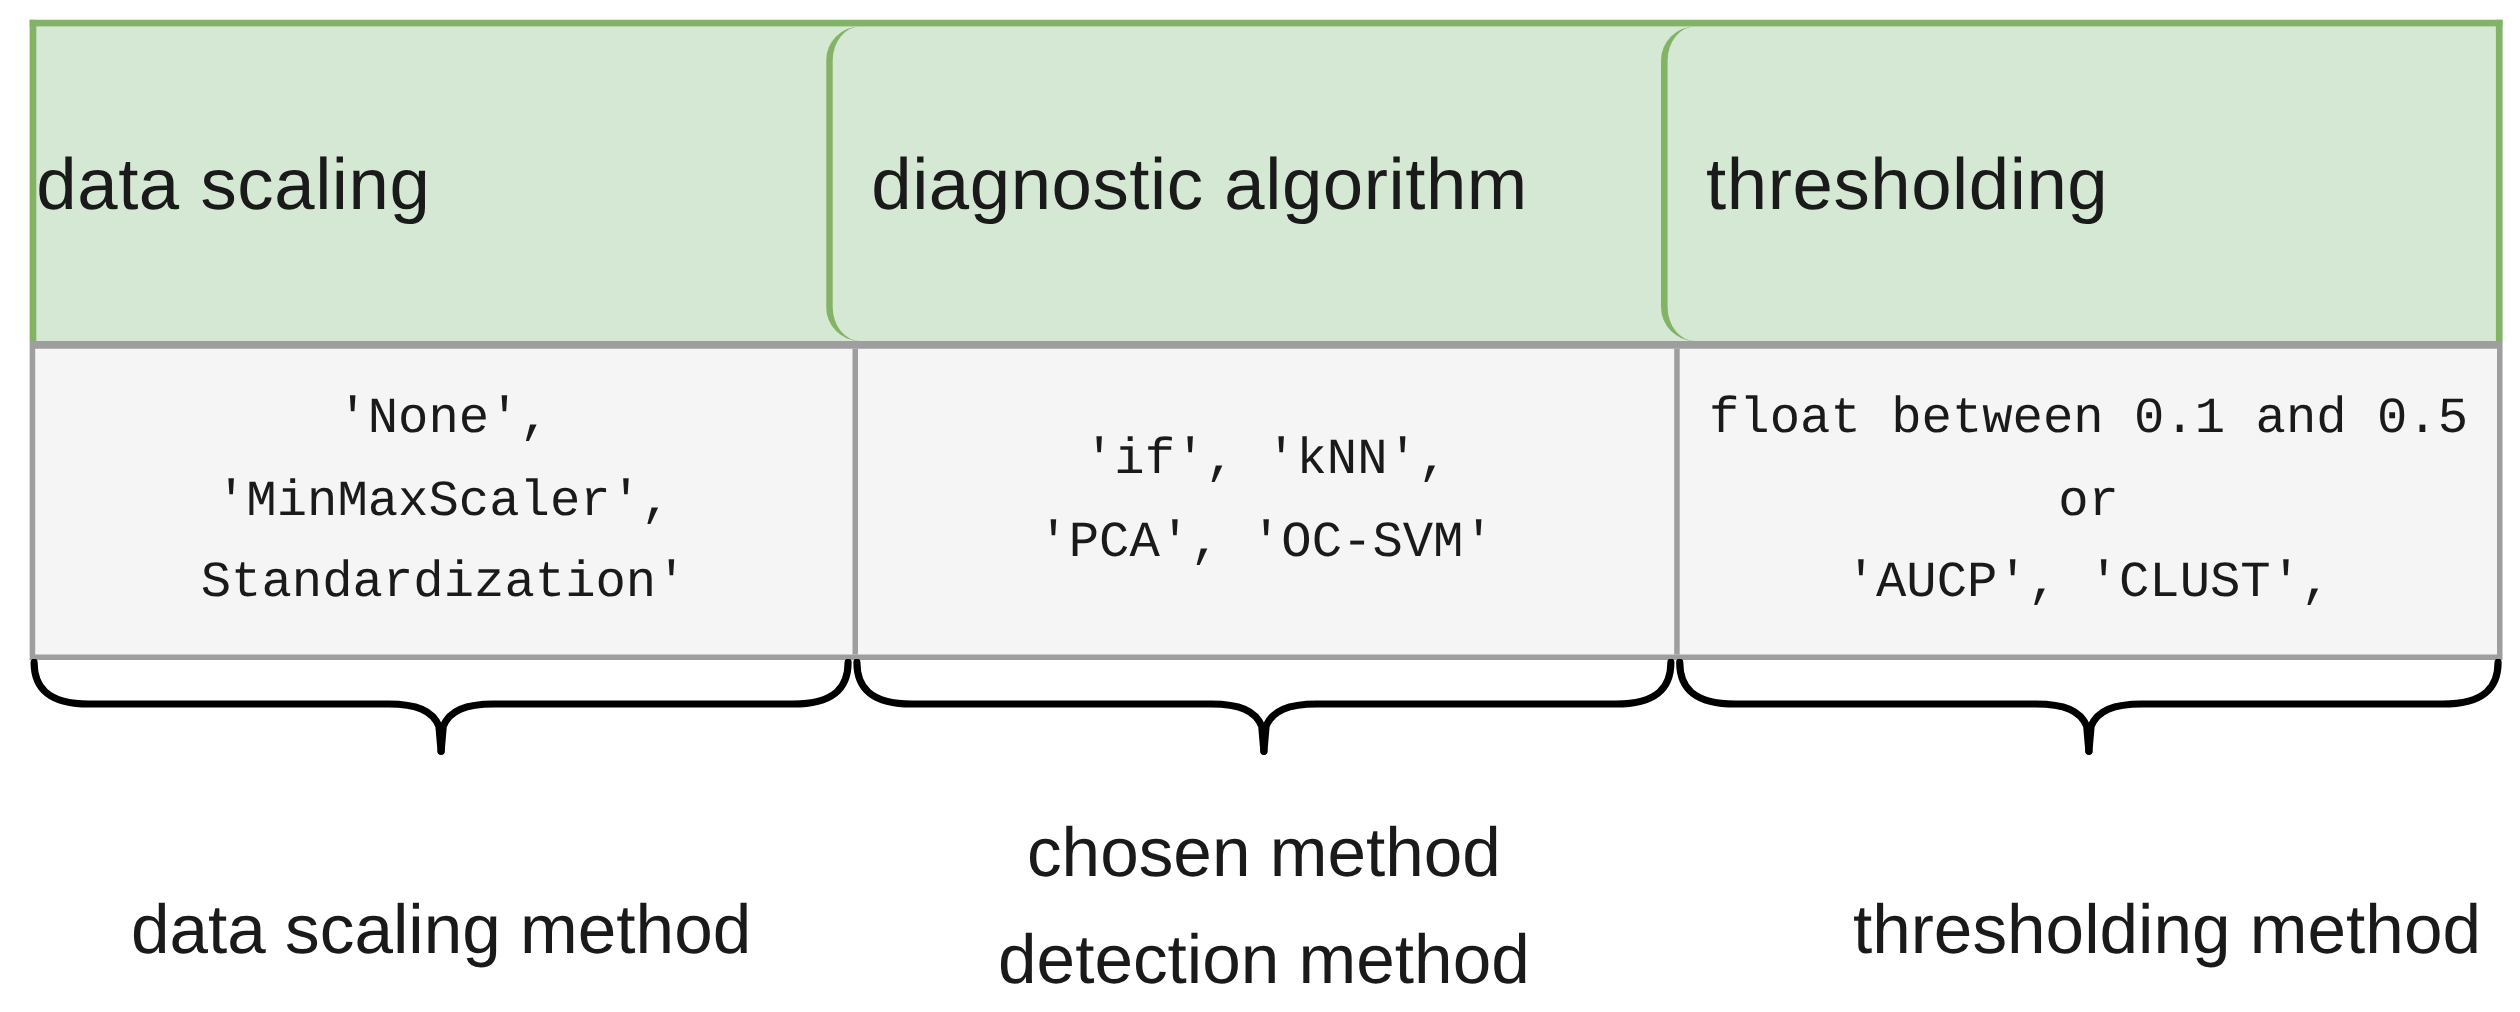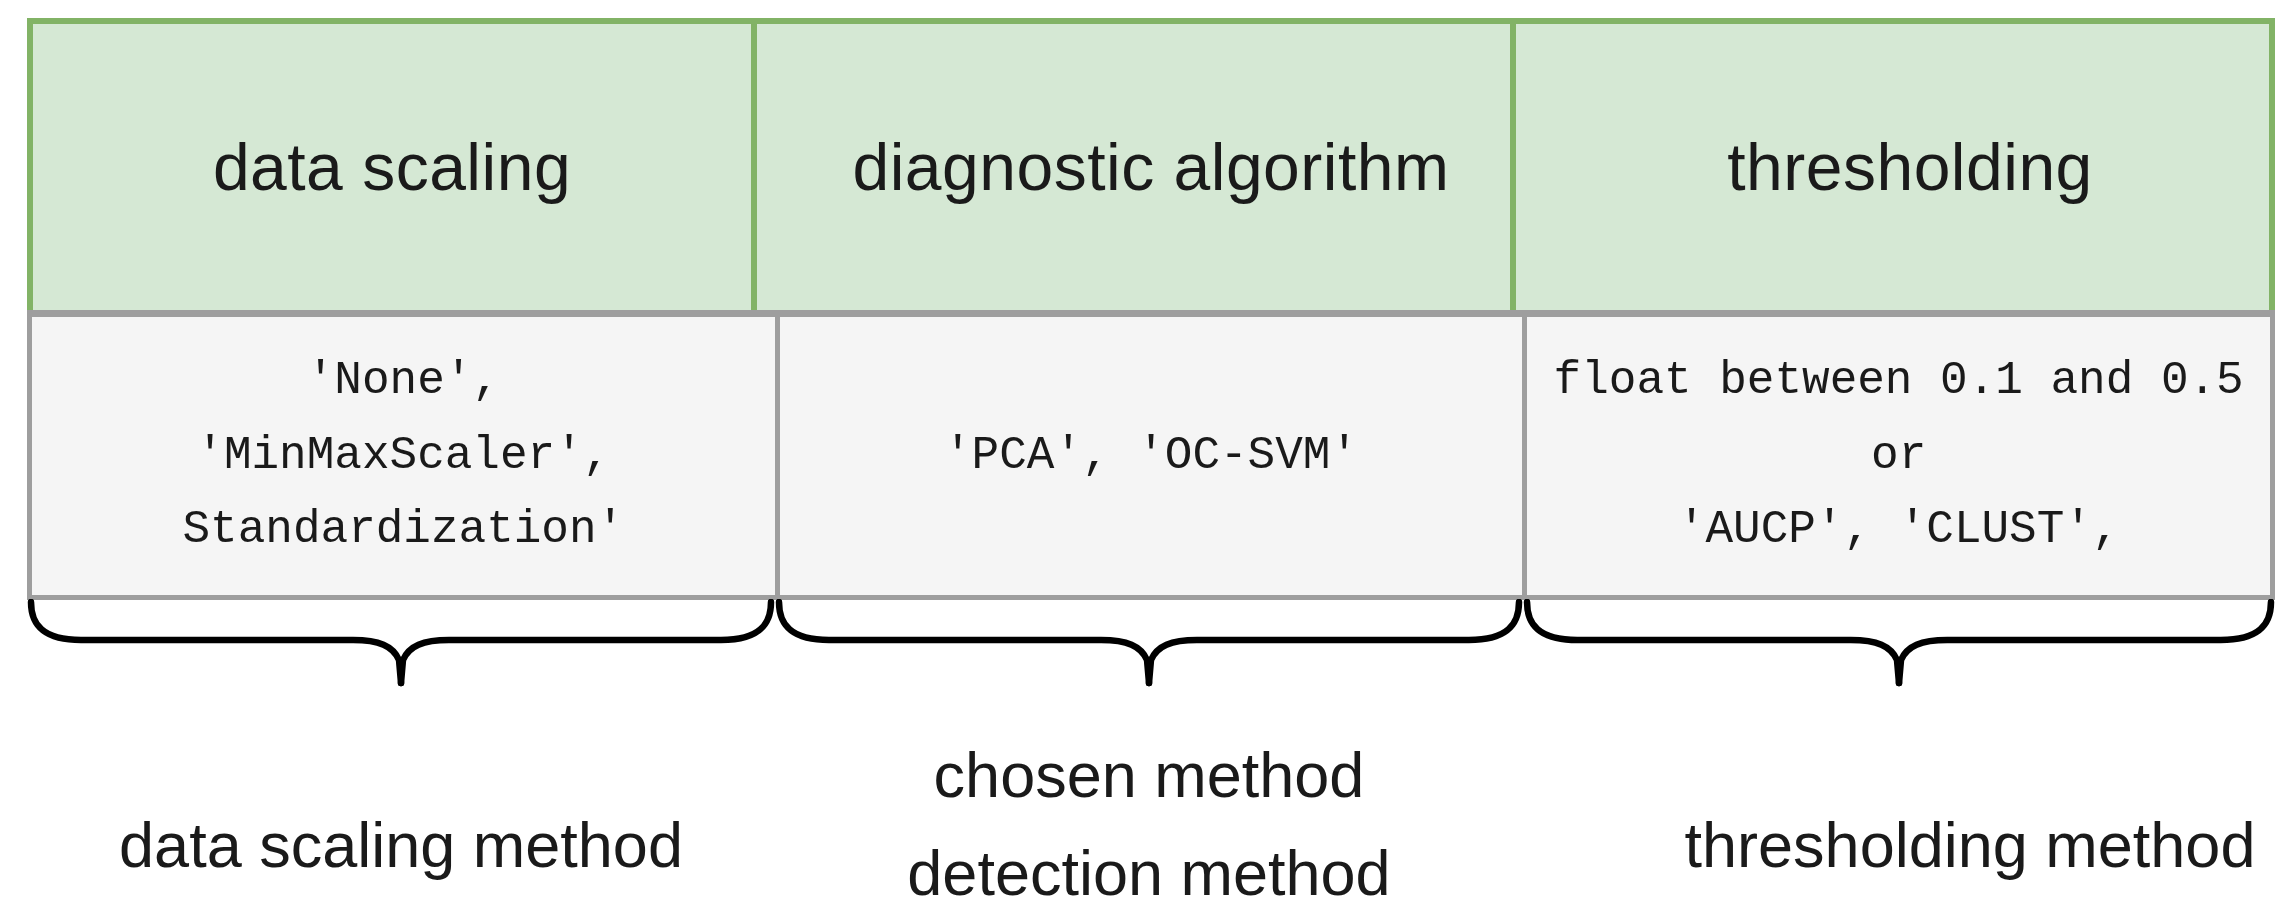--- a/index.html
+++ b/index.html
@@ -13,22 +13,22 @@
   }
   .table { position:absolute; left:27px; top:18px; width:2248px; }
   .row { display:flex; box-sizing:border-box; width:100%; }
   .header-row {
     height:292px;
     background:var(--header-fill,#d5e8d4);
     border:6px solid var(--header-border,#82b366);
     border-bottom:none;
   }
   .header-cell {
-    flex:1; display:flex; align-items:center; justify-content:center;
-    font-size:66px; letter-spacing:0.5px;
+    flex:1; display:flex; align-items:center; 
+    font-size:66px; letter-spacing:0.5px;border-radius:31px;
   }
   .header-cell + .header-cell { border-left:6px solid var(--header-border,#82b366);padding-left:35px; }
   .body-row {
     height:290px;
     background:var(--body-fill,#f5f5f5);
     border:5px solid var(--body-border,#9e9e9e);
     border-top:7px solid var(--body-border,#9e9e9e);
     font-family:Liberation Mono, monospace;
   }
   .body-cell {
@@ -70,20 +70,21 @@
         <span>thresholding</span>
       </div>
     </div>
     <div class="row body-row">
       <div class="body-cell">
         <div>'None',</div>
         <div>'MinMaxScaler',</div>
         <div>Standardization'</div>
       </div>
       <div class="body-cell">
+        <div>'if', 'kNN',</div>
         <div>'PCA', 'OC-SVM'</div>
       </div>
       <div class="body-cell">
         <div>float between 0.1 and 0.5 or</div>
         <div>'AUCP', 'CLUST',</div>
       </div>
     </div>
   </div>
 
   <div class="brace brace-1">

